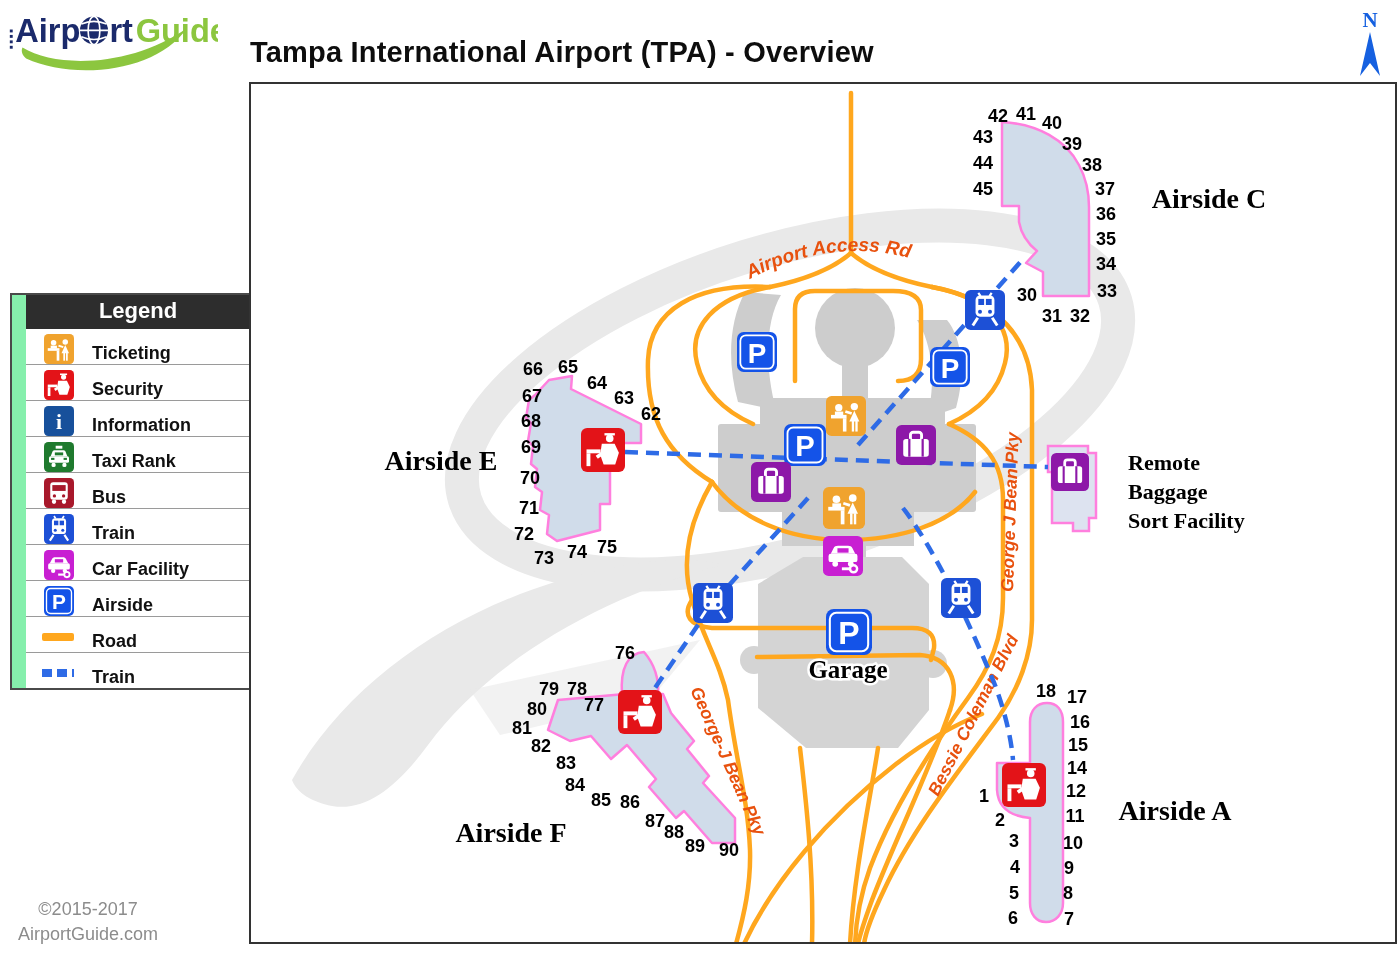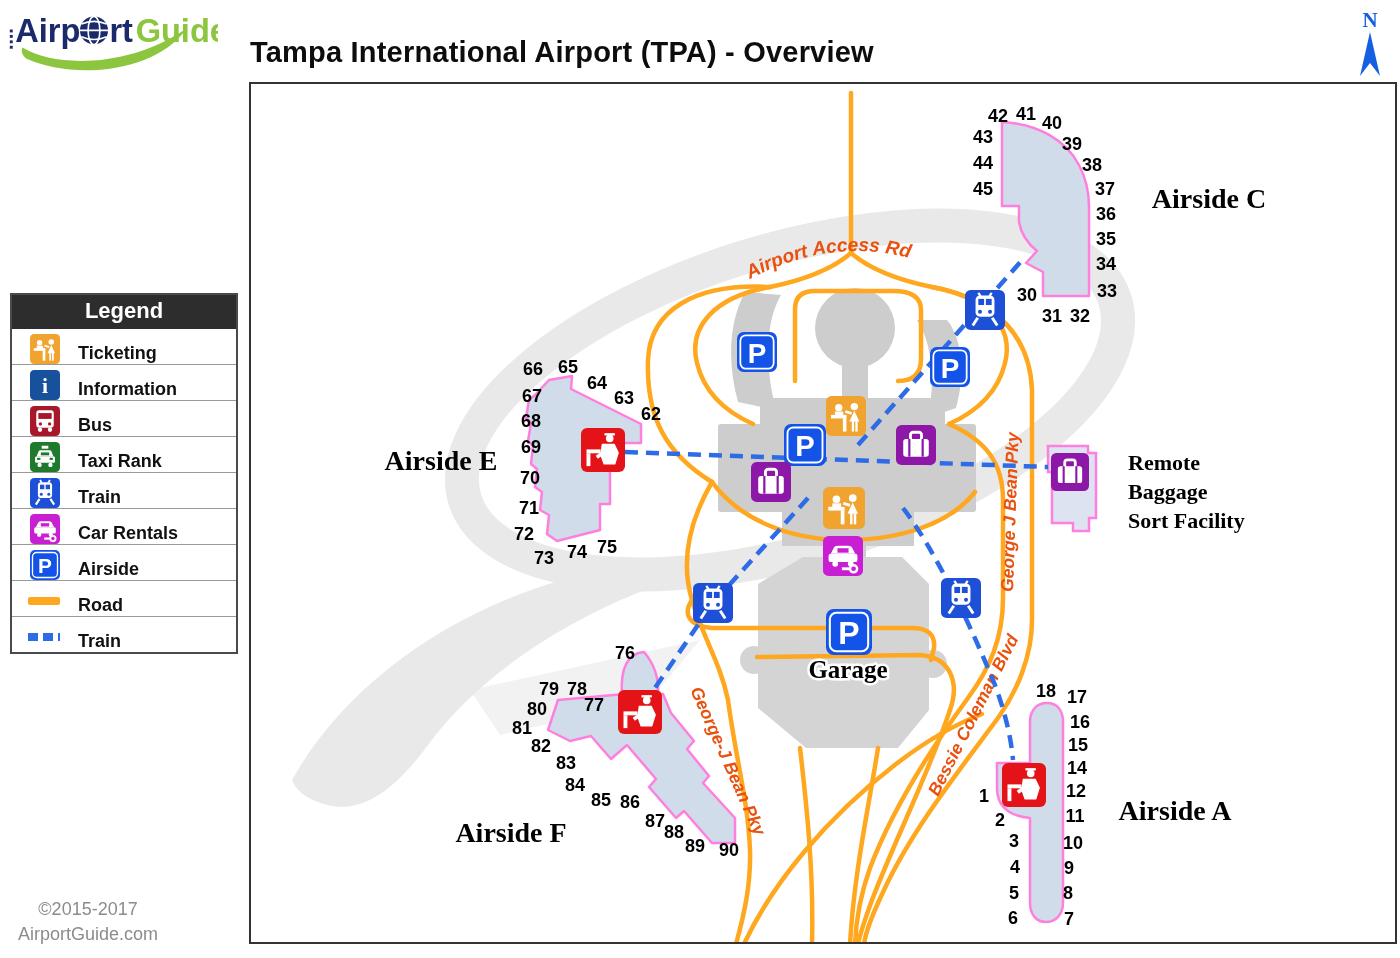--- a/index.html
+++ b/index.html
@@ -6,21 +6,21 @@
   .canvas{position:relative;width:1400px;height:958px;background:#fff;overflow:hidden;
           font-family:"Liberation Sans",sans-serif;}
   
   .logo{position:absolute;left:8px;top:4px;width:210px;height:80px;}
   .page-title{position:absolute;left:250px;top:36px;width:1148px;margin:0;
               font:bold 29px "Liberation Sans",sans-serif;color:#0d0d0d;letter-spacing:.2px;}
   .north{position:absolute;left:1348px;top:10px;}
   .north text{font:bold 21px "Liberation Serif",serif;fill:var(--north);text-anchor:middle;}
   .north polygon{fill:var(--north);}
   
-  .legend{position:absolute;left:10px;top:293px;width:224px;border:2px solid #4a4a4a;background:#86efac;}
+  .legend{position:absolute;left:10px;top:293px;width:224px;border:2px solid #4a4a4a;background:#86efac;padding-left:14px;}
   .legend-header{background:var(--legend_header);color:#fff;text-align:center;
                  font:bold 22px "Liberation Sans",sans-serif;padding:3px 0 5px;}
   .legend-row{display:flex;align-items:flex-end;height:35px;border-top:1px solid #9a9a9a;background:#fff;}
   .legend-row .ic{width:30px;height:30px;margin-left:18px;flex:0 0 30px;display:flex;align-items:center;}
   .legend-row .lbl{margin-left:18px;font:bold 18px "Liberation Sans",sans-serif;color:#111;}
   .swatch-road{width:38px;height:8px;background:var(--road);border-radius:2px;margin-left:-2px;}
   .swatch-train{width:40px;height:8px;margin-left:-2px;
     background:repeating-linear-gradient(90deg,var(--train_line) 0 10px,transparent 10px 15px);}
   
   .copyright{position:absolute;left:18px;top:897px;font:18px "Liberation Sans",sans-serif;
@@ -171,56 +171,64 @@
       <span class="ic">
           <svg width="30" height="30">
             <use href="#sym-ticketing" width="30" height="30"></use>
           </svg>
         </span>
       <span class="lbl">Ticketing</span>
     </div>
     <div class="legend-row">
       <span class="ic">
           <svg width="30" height="30">
+            <use href="#sym-security" width="30" height="30"></use>
+          </svg>
+        </span>
+      <span class="lbl">Security</span>
+    </div>
+    <div class="legend-row">
+      <span class="ic">
+          <svg width="30" height="30">
             <use href="#sym-info" width="30" height="30"></use>
           </svg>
         </span>
       <span class="lbl">Information</span>
     </div>
     <div class="legend-row">
       <span class="ic">
           <svg width="30" height="30">
+            <use href="#sym-taxi" width="30" height="30"></use>
+          </svg>
+        </span>
+      <span class="lbl">Taxi Rank</span>
+    </div>
+    <div class="legend-row">
+      <span class="ic">
+          <svg width="30" height="30">
             <use href="#sym-bus" width="30" height="30"></use>
           </svg>
         </span>
       <span class="lbl">Bus</span>
     </div>
     <div class="legend-row">
       <span class="ic">
           <svg width="30" height="30">
-            <use href="#sym-taxi" width="30" height="30"></use>
-          </svg>
-        </span>
-      <span class="lbl">Taxi Rank</span>
-    </div>
-    <div class="legend-row">
-      <span class="ic">
-          <svg width="30" height="30">
             <use href="#sym-train" width="30" height="30"></use>
           </svg>
         </span>
       <span class="lbl">Train</span>
     </div>
     <div class="legend-row">
       <span class="ic">
           <svg width="30" height="30">
             <use href="#sym-car-rental" width="30" height="30"></use>
           </svg>
         </span>
-      <span class="lbl">Car Rentals</span>
+      <span class="lbl">Car Facility</span>
     </div>
     <div class="legend-row">
       <span class="ic">
           <svg width="30" height="30">
             <use href="#sym-parking" width="30" height="30"></use>
           </svg>
         </span>
       <span class="lbl">Airside</span>
     </div>
     <div class="legend-row">

